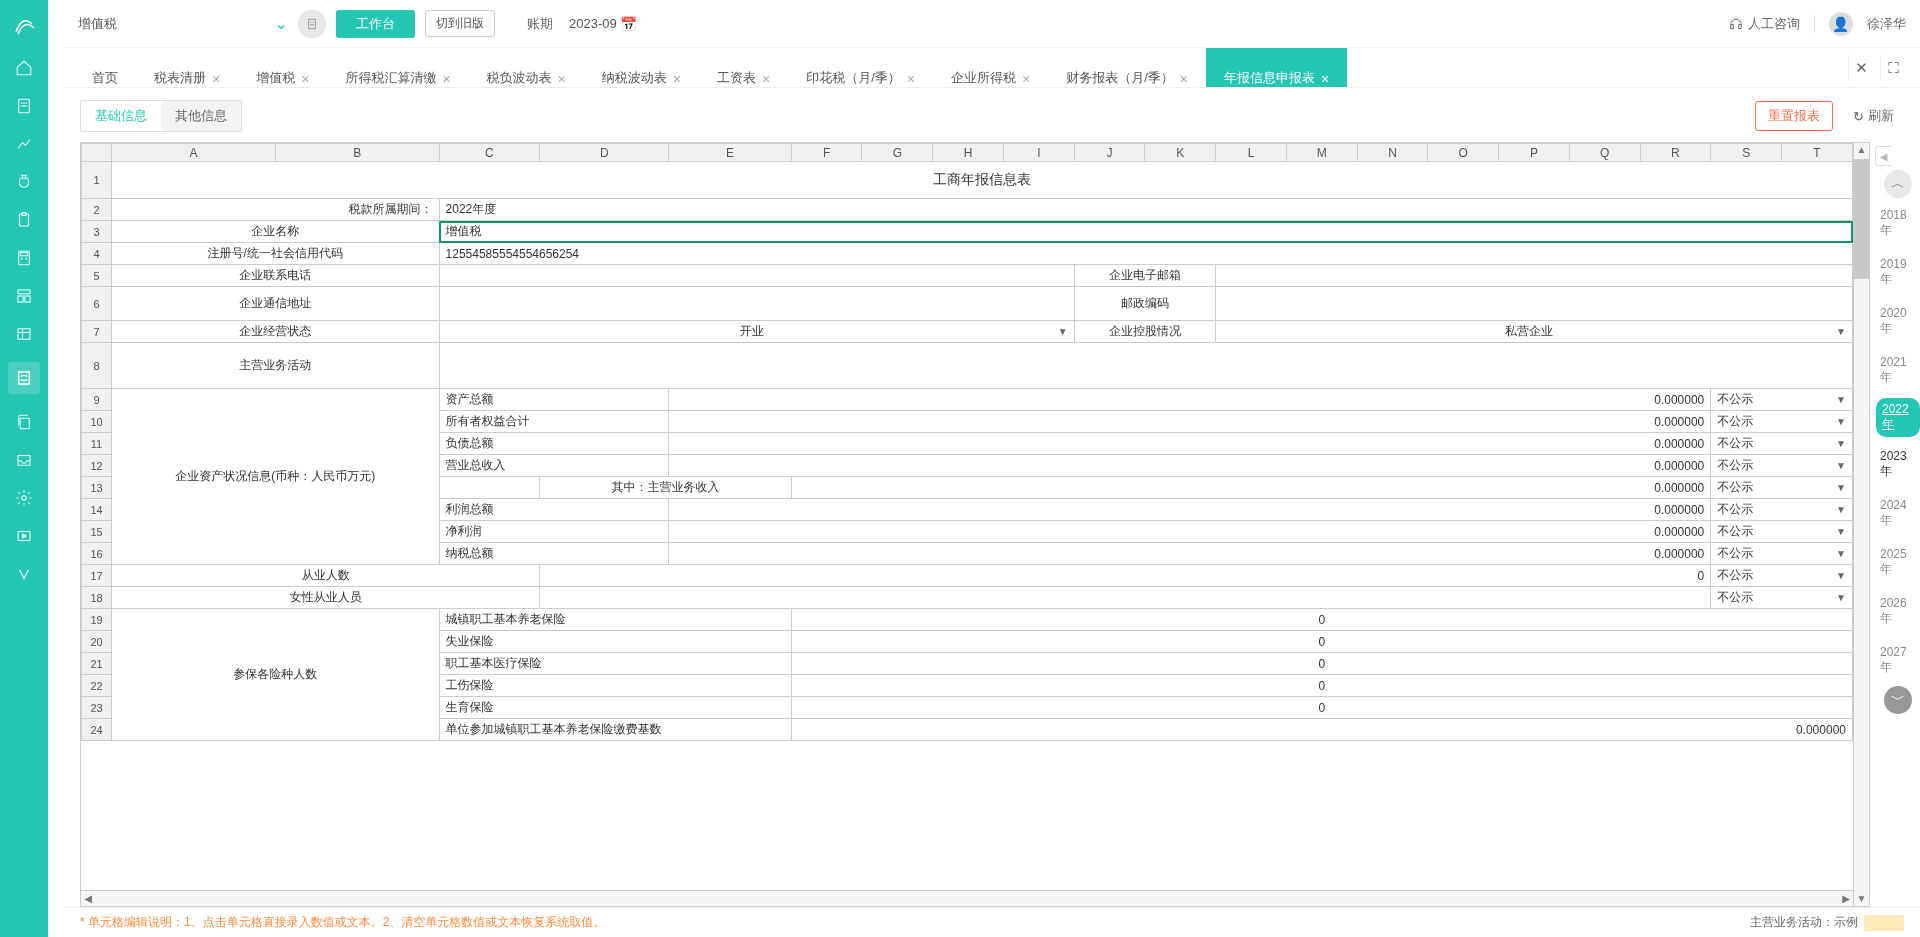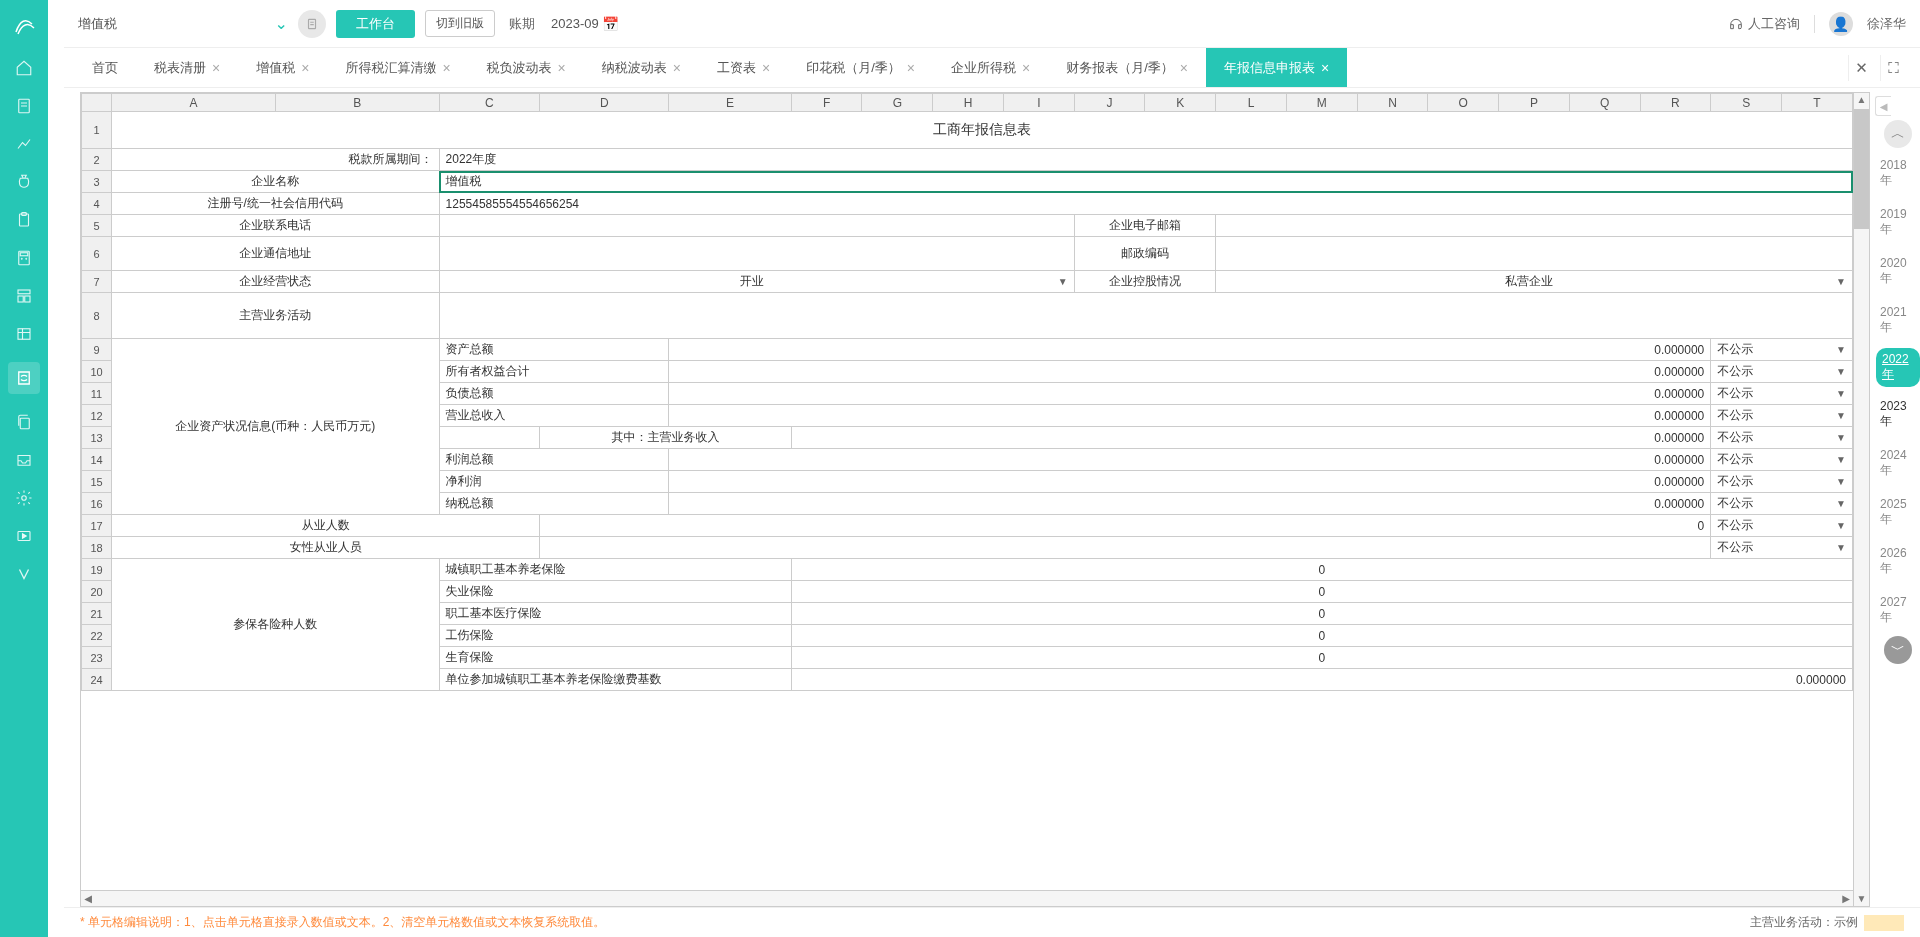--- a/index.html
+++ b/index.html
@@ -15,33 +15,33 @@
 
 .main { flex: 1; display: flex; flex-direction: column; background: #fff; overflow: hidden; padding-left: 16px; }
 
 
 .topbar { height: 48px; background: #fff; border-bottom: 1px solid #eee; display: flex; align-items: center; padding: 0 14px; gap: 10px; flex-shrink: 0; }
 .company-select { display: flex; align-items: center; gap: 8px; min-width: 210px; color: #555; font-size: 13px; cursor: pointer; }
 .chev-down { color: #26c6b5; font-size: 16px; }
 .round-doc { width: 28px; height: 28px; border-radius: 50%; background: #e8e8e8; display: flex; align-items: center; justify-content: center; color: #aaa; font-size: 14px; }
 .btn-primary { background: #26c6b5; color: #fff; border: none; padding: 5px 20px; border-radius: 3px; font-size: 13px; cursor: pointer; }
 .btn-outline { background: #fff; border: 1px solid #ccc; color: #555; padding: 4px 10px; border-radius: 3px; font-size: 12px; cursor: pointer; }
-.period-label { font-size: 13px; color: #666; margin-left: 4px; }
+.period-label { font-size: 13px; color: #666; margin-left: 22px; }
 .period-value { font-size: 13px; color: #555; margin-left: 6px; display: flex; align-items: center; gap: 4px; }
 .cal-icon { color: #26c6b5; font-size: 14px; }
 .topbar-spacer { flex: 1; }
 .top-right { display: flex; align-items: center; gap: 14px; font-size: 13px; color: #666; }
 .headset { display: flex; align-items: center; gap: 4px; cursor: pointer; }
 .divider-v { width: 1px; height: 18px; background: #ddd; }
 .avatar { width: 24px; height: 24px; border-radius: 50%; background: #ddd; display: inline-flex; align-items: center; justify-content: center; color: #888; font-size: 14px; }
 .user-name { cursor: pointer; }
 
 
 .tabstrip { height: 40px; background: #fff; display: flex; align-items: stretch; padding: 0 10px; gap: 0; flex-shrink: 0; border-bottom: 1px solid #eee; position: relative; }
-.tab { display: flex; align-items: center; padding: 0 18px; font-size: 13px; color: #555; cursor: pointer; white-space: nowrap; gap: 6px; }
+.tab { display: flex; align-items: flex-end; padding: 0 18px; font-size: 13px; color: #555; cursor: pointer; white-space: nowrap; gap: 6px; }
 .tab .close { color: #aaa; font-size: 14px; }
 .tab.active { background: #26c6b5; color: #fff; }
 .tab.active .close { color: #fff; }
 .tabstrip-right { margin-left: auto; display: flex; align-items: center; gap: 6px; padding-right: 4px; }
 .ts-btn { width: 26px; height: 26px; display: flex; align-items: center; justify-content: center; color: #666; cursor: pointer; font-size: 15px; border-left: 1px solid #eee; }
 
 
 .toolbar-row { display: flex; align-items: center; padding: 12px 16px 6px 16px; gap: 10px; flex-shrink: 0; }
 .subtabs { display: flex; border: 1px solid #ddd; border-radius: 2px; overflow: hidden; }
 .subtab { padding: 6px 14px; font-size: 13px; cursor: pointer; background: #f3f3f3; color: #666; }
@@ -261,20 +261,32 @@
         <div class="tab active">
           <span>年报信息申报表</span>
           <span class="close">×</span>
         </div>
         <div class="tabstrip-right">
         <div class="ts-btn">✕</div>
         <div class="ts-btn">⛶</div>
       </div>
     </div>
 
+    <div class="toolbar-row">
+      <div class="subtabs">
+        <div class="subtab active">基础信息</div>
+        <div class="subtab">其他信息</div>
+      </div>
+      <div class="toolbar-spacer"></div>
+      <button class="btn-reset">重置报表</button>
+      <div class="btn-refresh">
+        <span>↻</span>
+        <span>刷新</span>
+      </div>
+    </div>
 
     <div class="sheet-wrap">
       <div style="flex:1; display:flex; flex-direction:column; overflow:hidden;">
         <div class="sheet">
           <table>
             <thead>
               <tr class="col-hdr" id="col-hdr-row">
                   <th class="corner"></th>
                   <th>A</th>
                   <th>B</th>

